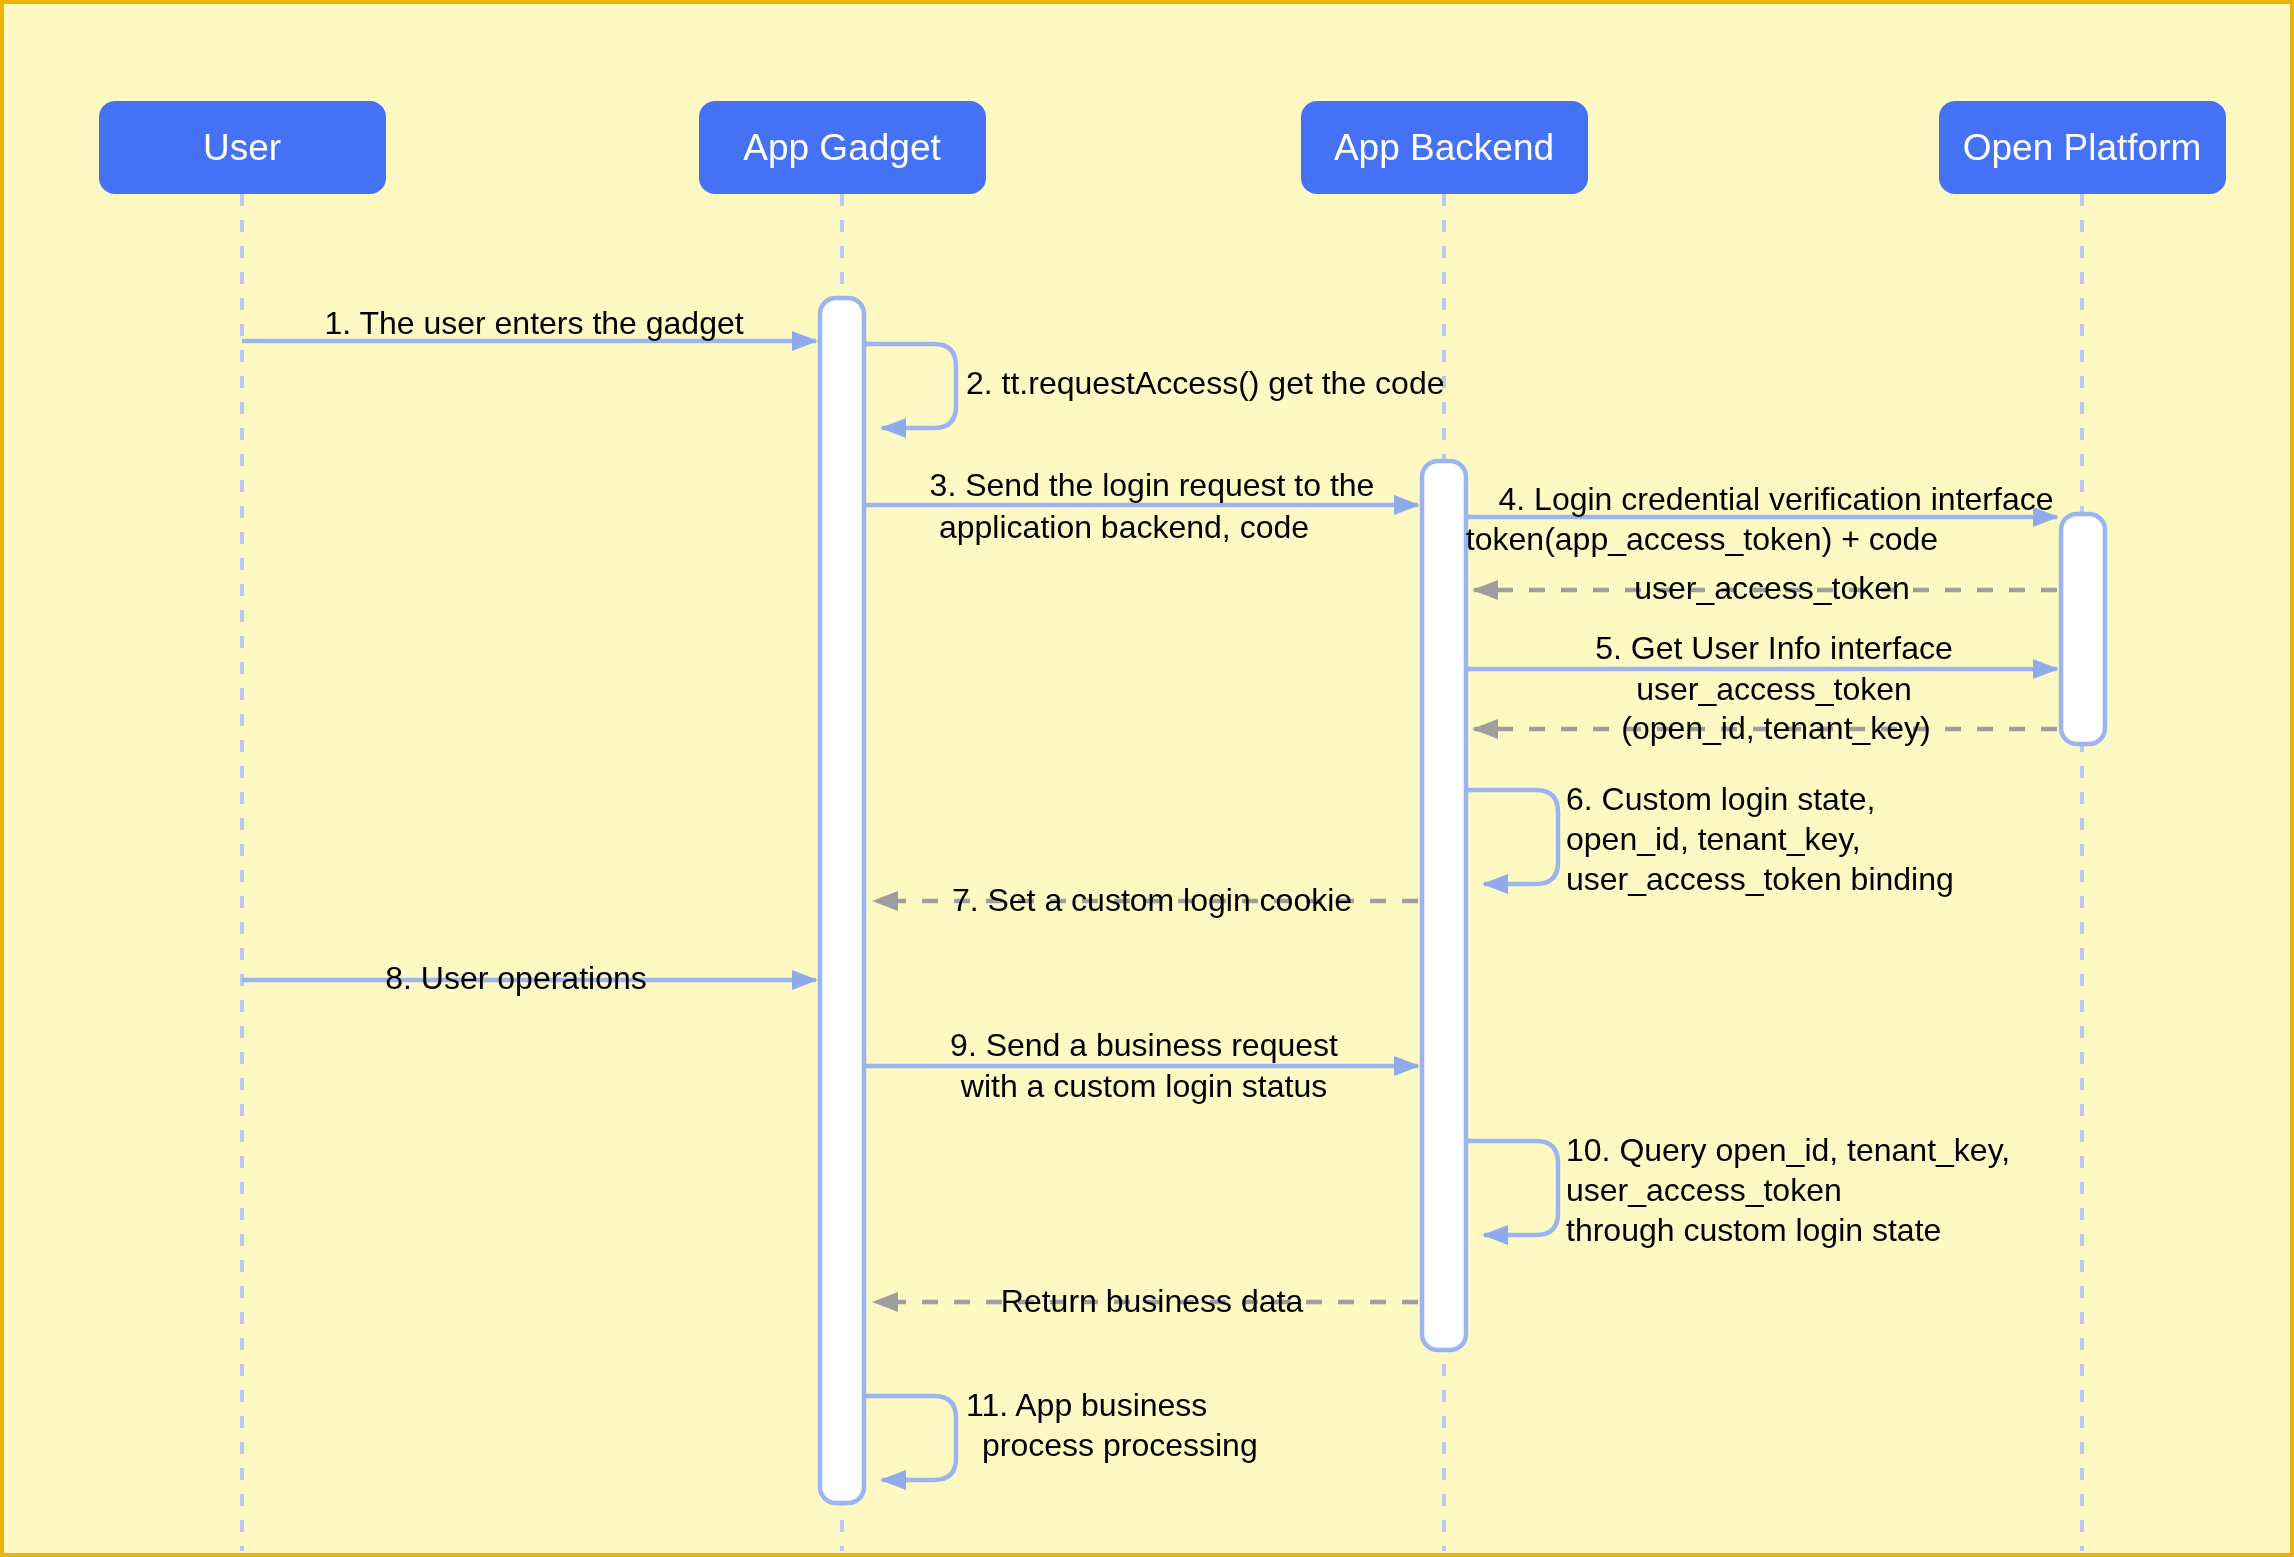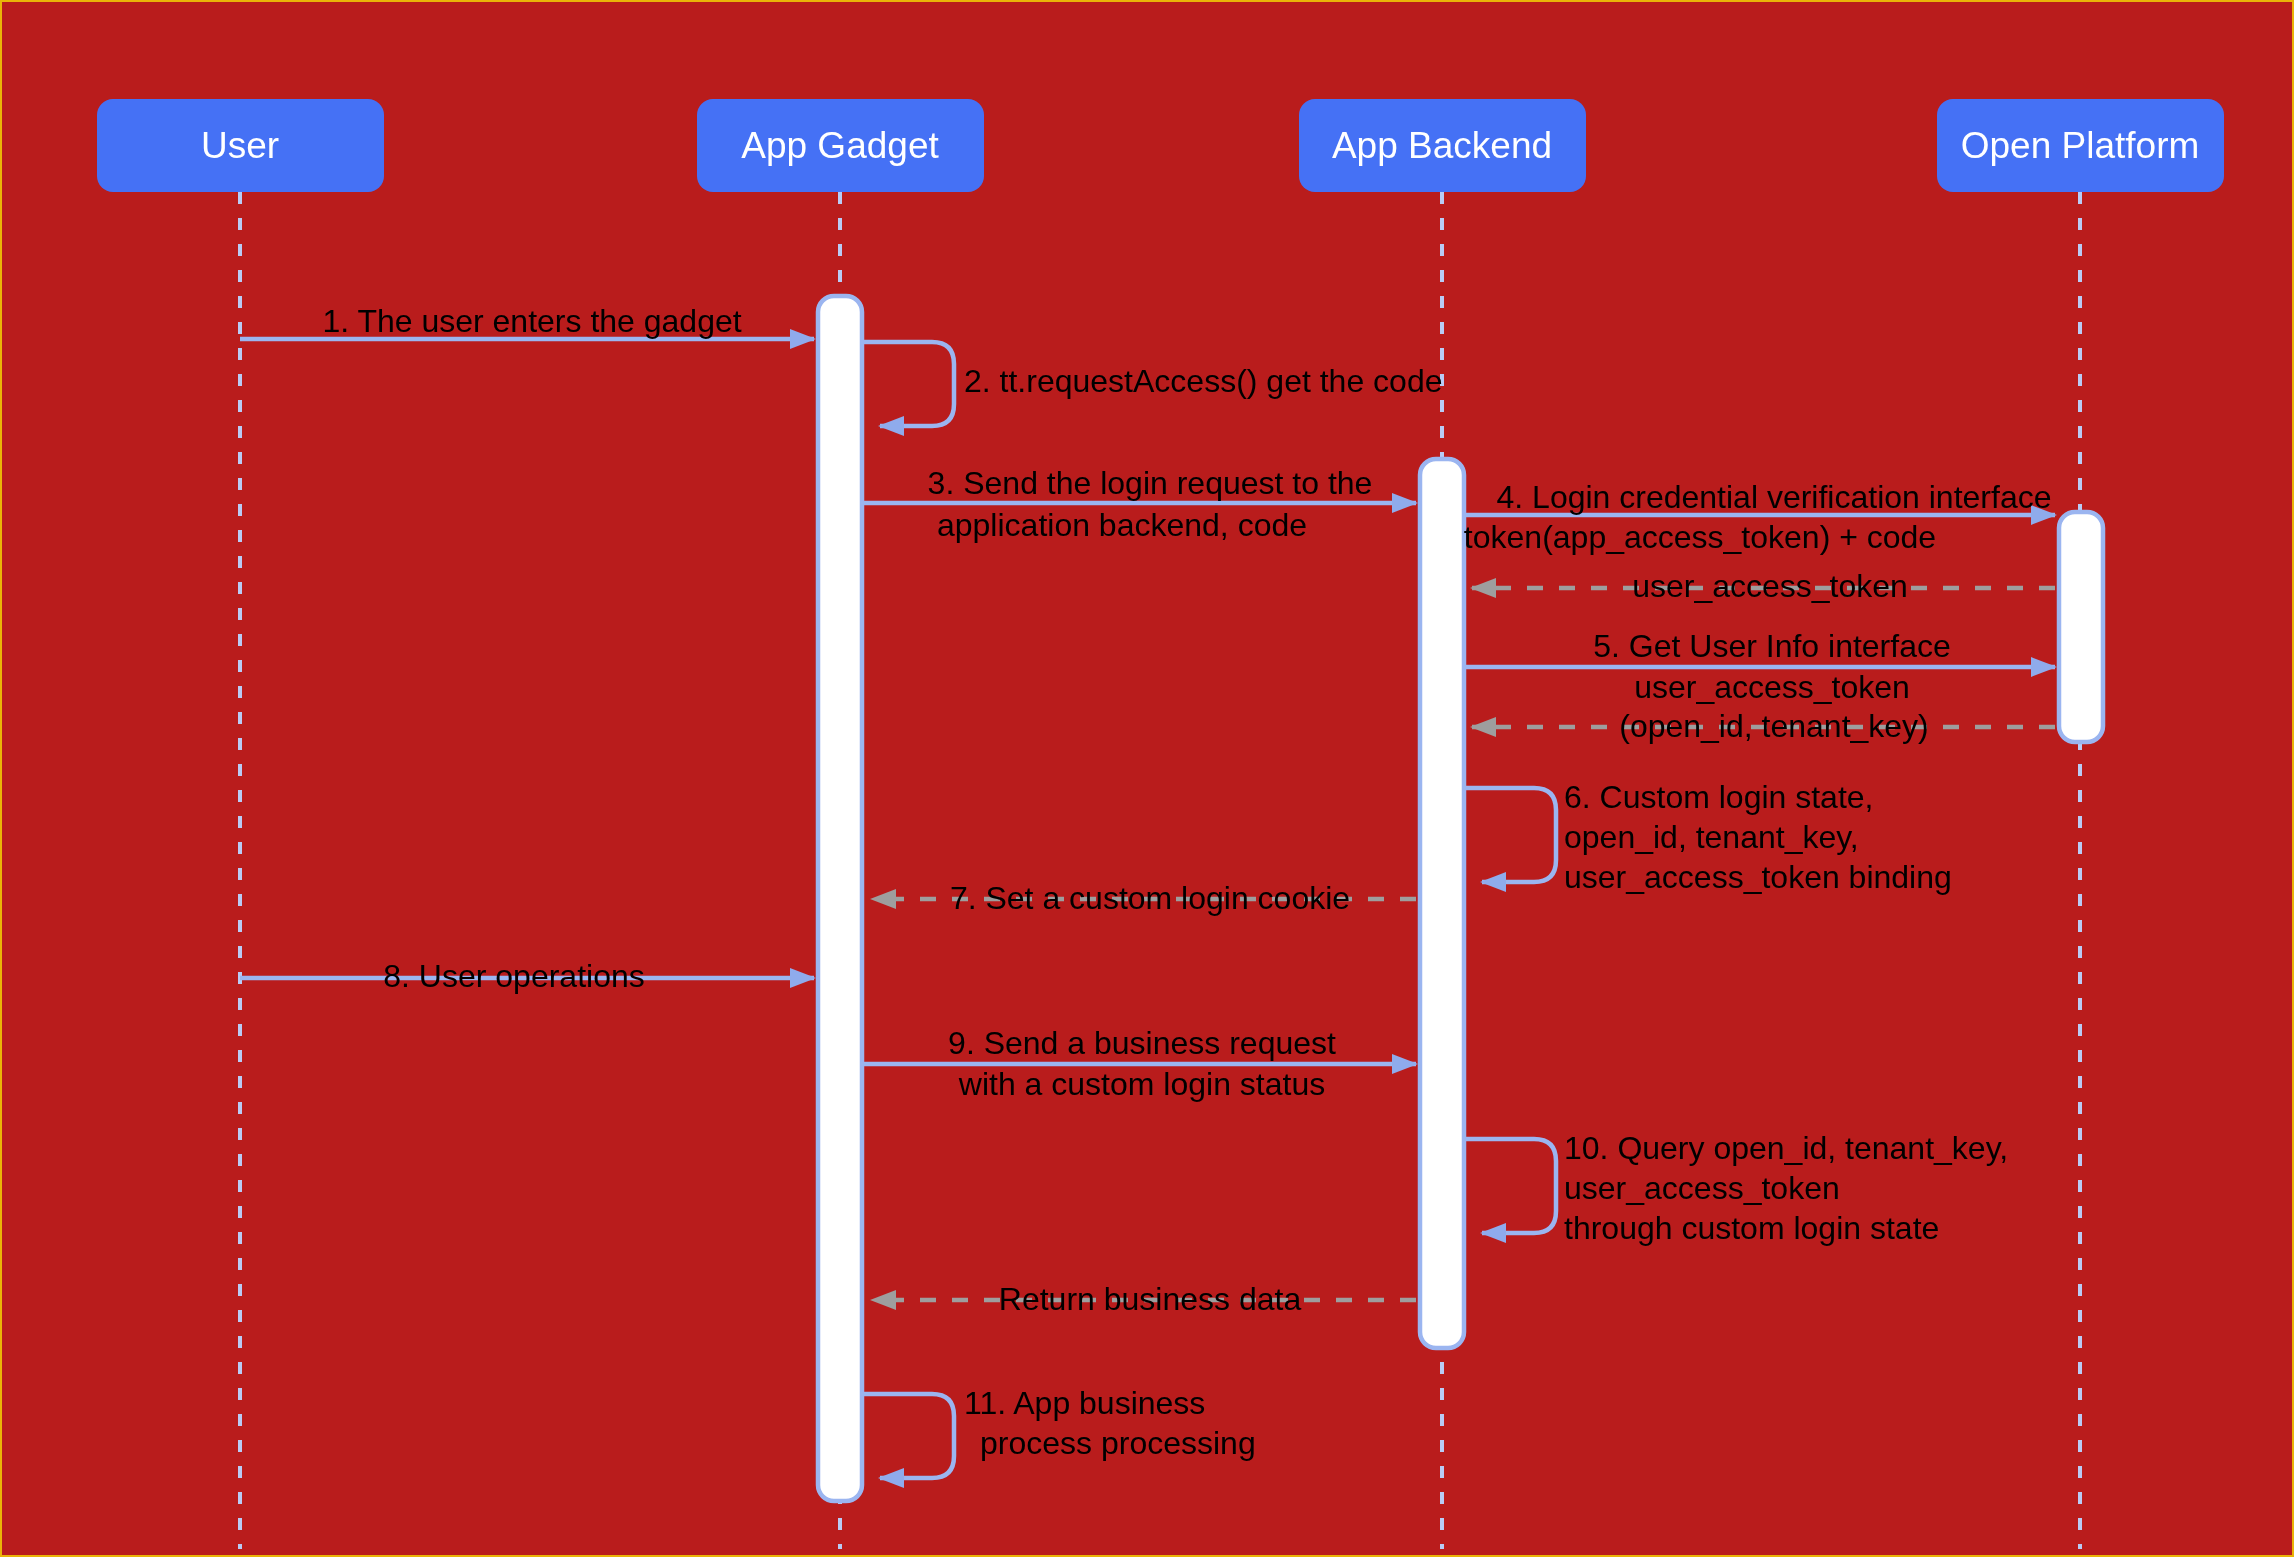--- a/index.html
+++ b/index.html
@@ -7,23 +7,23 @@
     padding: 0;
     background: #ffffff;
   }
   body {
     font-family: "Liberation Sans", sans-serif;
   }
   #diagram-root {
     position: relative;
     width: 2294px;
     height: 1557px;
-    background: #b91c1c;
+    background: #fef9c3;
     box-sizing: border-box;
-    border: 2px solid #eab308;
+    border: 4px solid #eab308;
     overflow: hidden;
   }
   svg.seq-canvas {
     position: absolute;
     left: 0;
     top: 0;
     width: 2294px;
     height: 1557px;
     display: block;
   }

